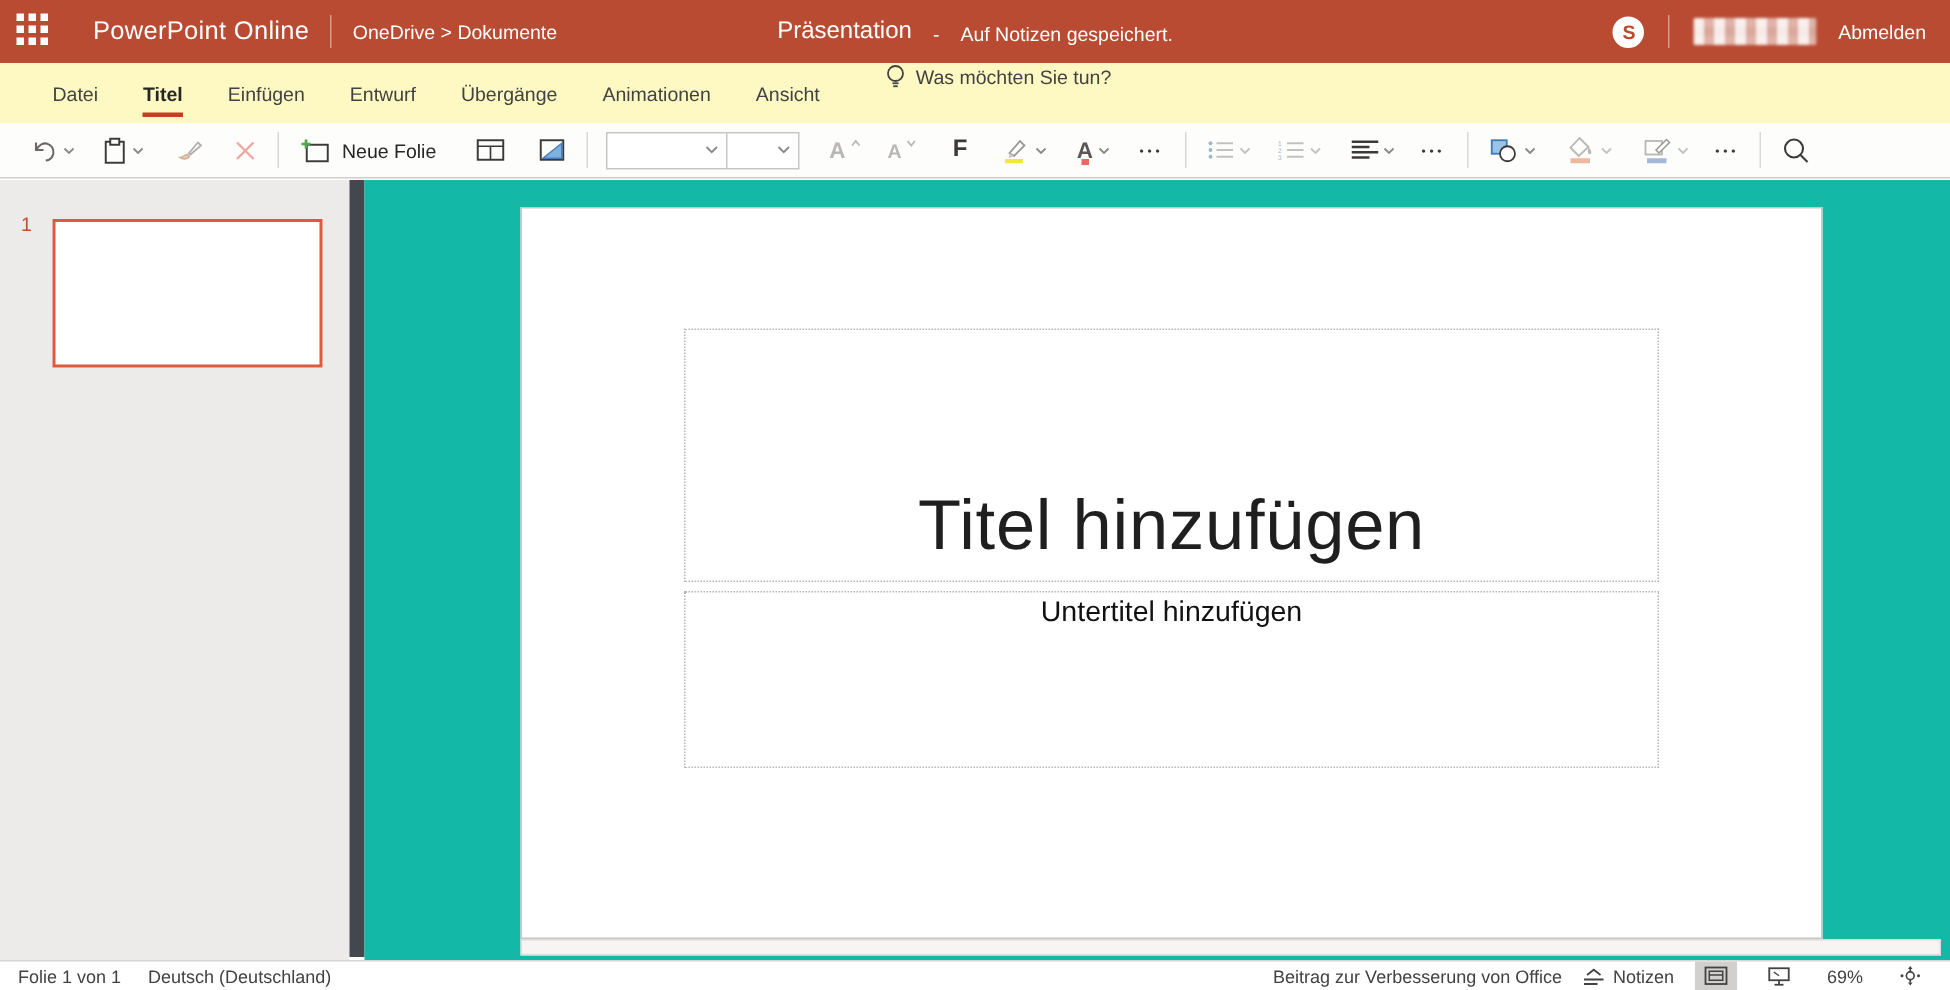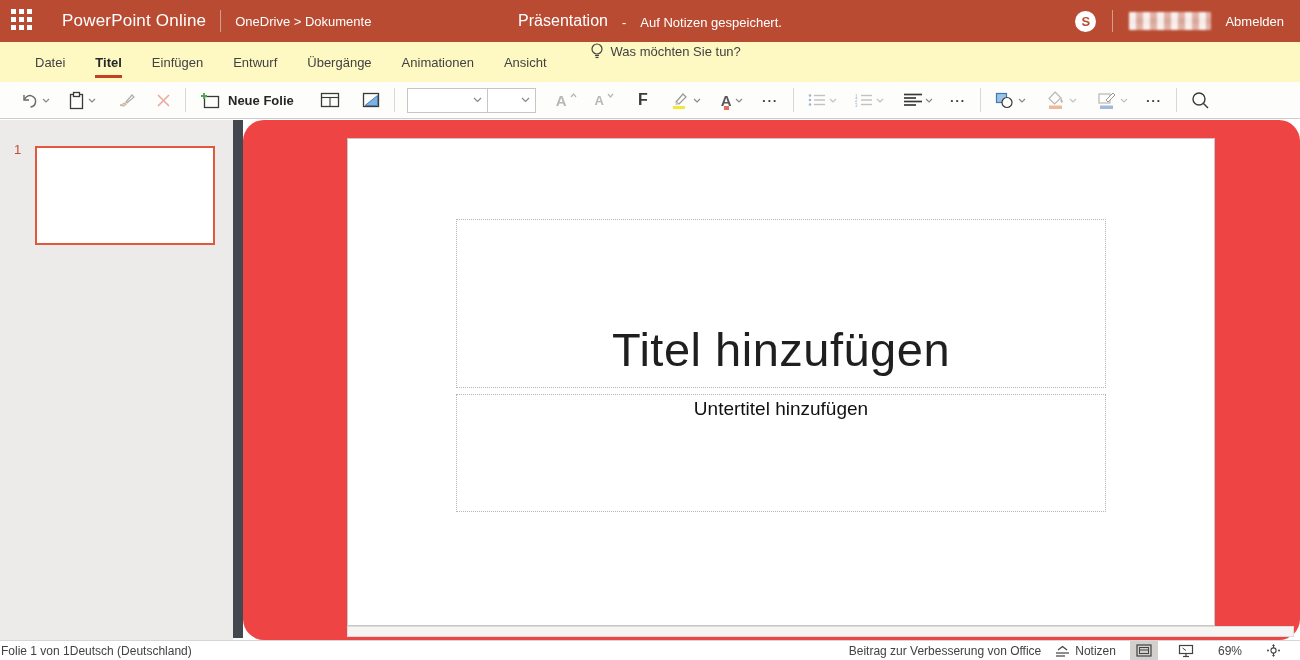--- a/index.html
+++ b/index.html
@@ -51,21 +51,21 @@
     font-size:13.5px; color:#c13a22; cursor:pointer; }
 
   
   .toolbar { position:absolute; left:0; top:82px; width:1300px; height:37px;
     background:#fdfdfc; border-bottom:1px solid #cfcdcb;
     display:flex; align-items:center; padding-left:14px; }
   .tool { display:flex; align-items:center; gap:3px; padding:4px 6px;
     cursor:pointer; border-radius:1px; color:#3b3a39; }
   .tool.disabled { cursor:default; color:#b9b7b5; }
   .tool-divider { width:1px; height:24px; background:#dad8d6; margin:0 8px; }
-  .tool-label { font-size:13px; color:#262626; margin-left:4px;font-weight:bold; }
+  .tool-label { font-size:13px; color:#262626; margin-left:4px; }
   .chev { display:inline-block; }
   .fontbox-wrap { display:flex; border:1px solid #c8c6c4; height:25px;
     margin:0 4px; background:#fff; }
   .fontbox { display:flex; align-items:center; justify-content:flex-end;
     cursor:pointer; padding:0 5px; }
   .fontbox.name { width:80px; border-right:1px solid #c8c6c4; }
   .fontbox.size { width:47px; }
   .glyph-btn { font-size:15px; font-weight:bold; position:relative; }
   .underbar { position:absolute; left:3px; right:3px; bottom:-1px; height:4px; }
   .more-dots { font-size:8px; letter-spacing:2.5px; color:#3b3a39; }
@@ -73,39 +73,39 @@
   
   .workspace { position:absolute; left:0; top:120px; width:1300px; height:520px; }
   .thumb-panel { position:absolute; left:0; top:0; width:233px; height:520px;
     background:#edebe9; }
   .slide-num { position:absolute; left:14px; top:22px; font-size:13px; color:#c14f35; }
   .thumb { position:absolute; left:35px; top:26px; width:180px; height:99px;
     background:#fff; border:2px solid #e0593c; cursor:pointer; }
   .splitter { position:absolute; left:233px; top:0; width:10px; height:518px;
     background:#43474e; cursor:col-resize; }
   .canvas { position:absolute; left:243px; top:0; width:1057px; height:520px;
-    background:#ef4444;border-radius:21px; }
+    background:#14b8a6; }
   .slide { position:absolute; left:104px; top:18px; width:868px; height:488px;
     background:#fff; border:1px solid #c9c7c5; }
   .ph { position:absolute; left:108px; width:650px;
     border:1px dotted #b8b6b4; display:flex; justify-content:center; cursor:text; }
   .ph-title { top:80px; height:169px; align-items:flex-end; }
   .ph-title .ph-text { font-size:47px; font-weight:300; color:#1f1f1f;
     padding-bottom:10px; letter-spacing:.5px; }
   .ph-subtitle { top:255px; height:118px; align-items:flex-start; }
   .ph-subtitle .ph-text { font-size:19px; color:#111; padding-top:3px; }
   .hscroll { position:absolute; left:0; bottom:2px; width:1057px; height:12px; }
   .hscroll .thumb-bar { position:absolute; left:104px; right:6px; top:0; height:11px;
     background:#f6f5f4; border:1px solid #dedcda; cursor:pointer; }
 
   
   .statusbar { position:absolute; left:0; top:640px; width:1300px; height:20px;
     background:#fff; border-top:1px solid #d8d6d4; display:flex;
     align-items:center; font-size:12px; color:#424242; }
-  .sb-left { display:flex; padding-left:1px; }
+  .sb-left { display:flex; gap:18px; padding-left:12px; }
   .sb-right { margin-left:auto; display:flex; align-items:center; gap:14px;
     padding-right:13px; }
   .sb-item { display:flex; align-items:center; gap:5px; cursor:pointer; }
   .sb-btn { height:20px; padding:0 6px; display:flex; align-items:center; cursor:pointer; }
   .sb-btn.selected { background:#d2d0ce; }
   svg { display:block; }
 </style>
 </head>
 <body>
 

